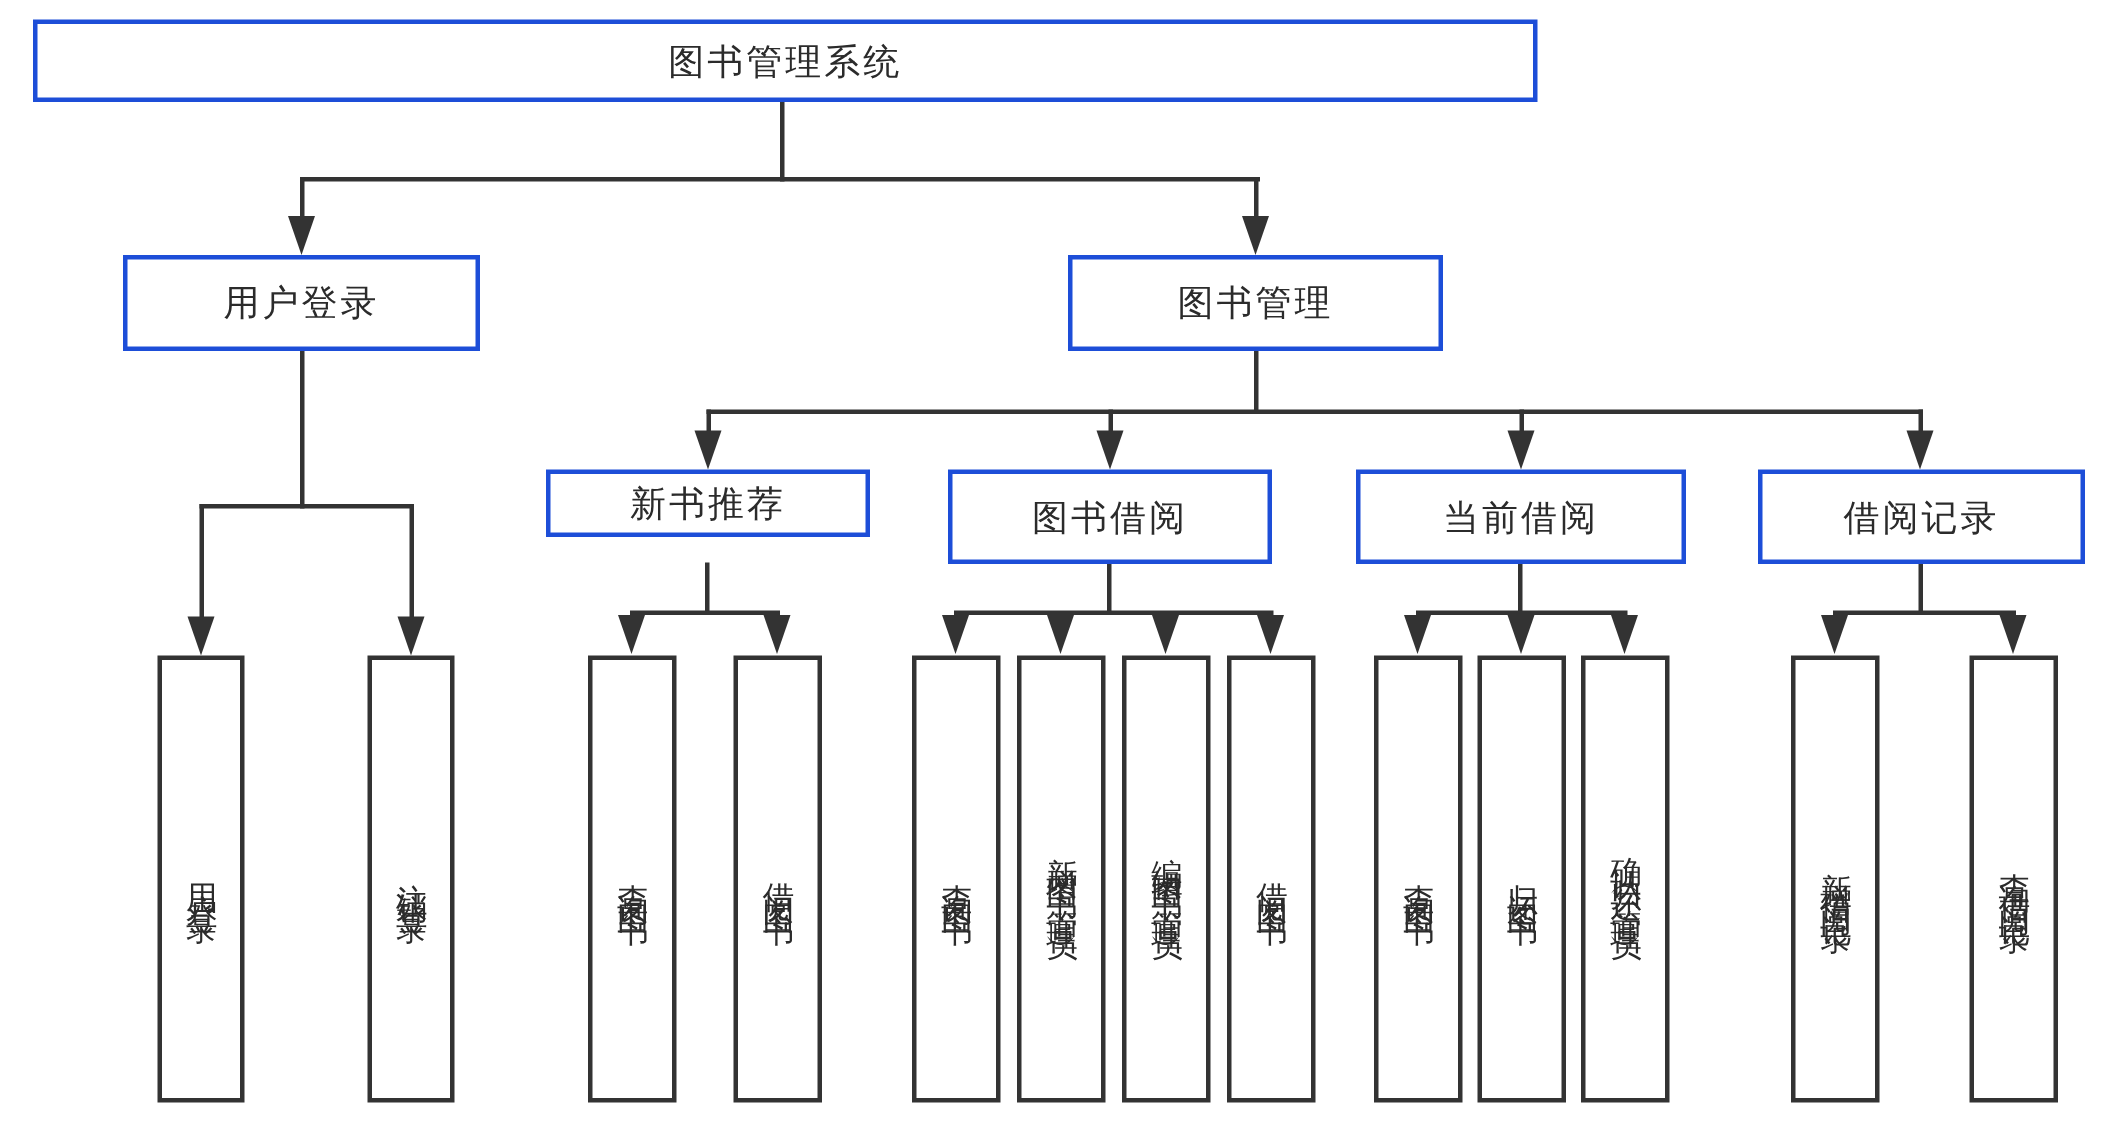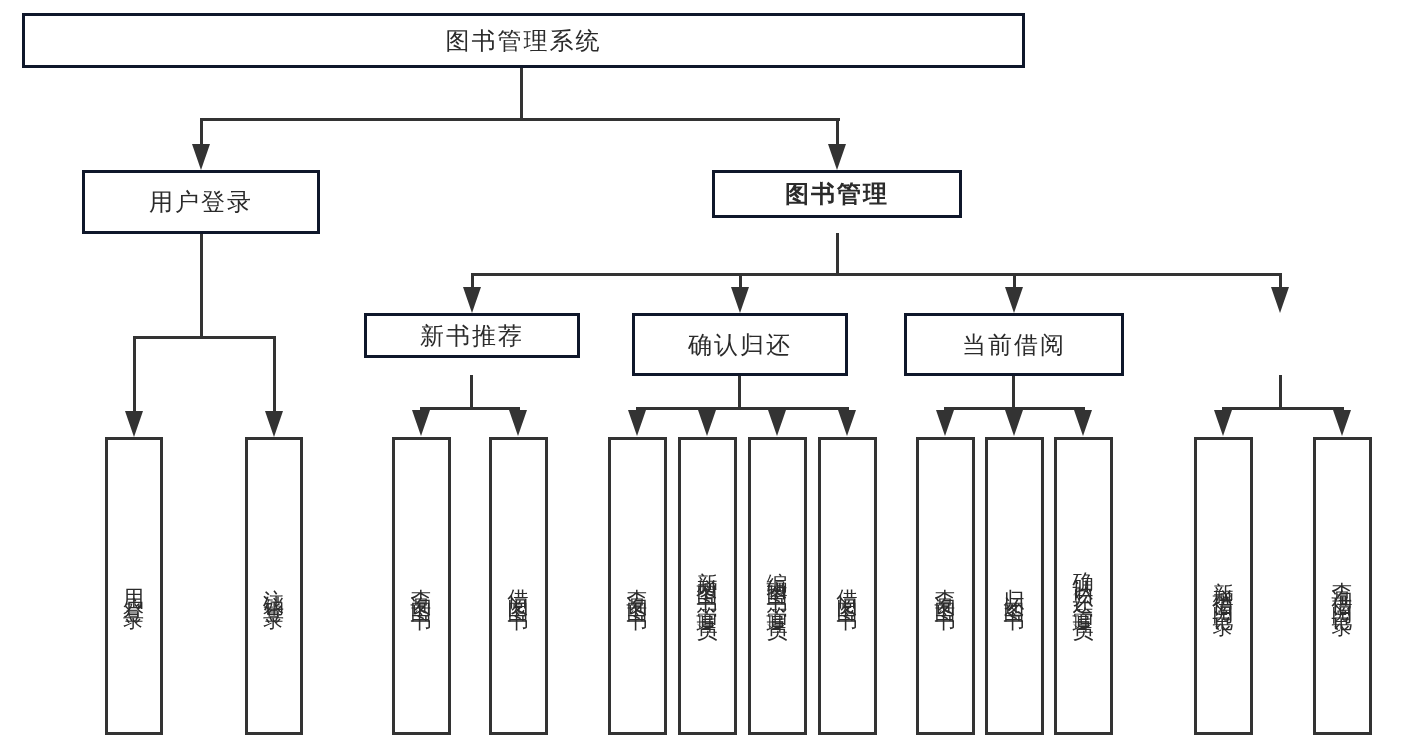--- a/index.html
+++ b/index.html
@@ -8,21 +8,21 @@
     width: 1405px;
     height: 747px;
     background: #ffffff;
     font-family: "Liberation Sans", "DejaVu Sans", sans-serif;
     overflow: hidden;
   }
   
   .hbox {
     position: absolute;
     box-sizing: border-box;
-    border: 3px solid #0f172a;
+    border: 3px solid #1d4ed8;
     background: #ffffff;
     display: flex;
     align-items: center;
     justify-content: center;
     font-size: 24px;
     letter-spacing: 2px;
     color: #2b2b2b;
     z-index: 2;
   }
   
@@ -84,21 +84,21 @@
   <div class="vl" style="left:520px; top:67px; height:54px;"></div>
   <div class="hl" style="left:200px; top:118px; width:640px;"></div>
   <div class="vl" style="left:200px; top:118px; height:30px;"></div>
   <div class="vl" style="left:836px; top:118px; height:30px;"></div>
   <div class="ar" style="left:192px; top:144px;"></div>
   <div class="ar" style="left:828px; top:144px;"></div>
 
   <div class="hbox" style="left:82px; top:170px; width:238px; height:64px;">
     <span>用户登录</span>
   </div>
-  <div class="hbox" style="left:712px; top:170px; width:250px; height:48px;font-weight:bold;">
+  <div class="hbox" style="left:712px; top:170px; width:250px; height:64px;">
     <span>图书管理</span>
   </div>
 
   <div class="vl" style="left:200px; top:233px; height:106px;"></div>
   <div class="hl" style="left:133px; top:336px; width:143px;"></div>
   <div class="vl" style="left:133px; top:336px; height:76px;"></div>
   <div class="vl" style="left:273px; top:336px; height:76px;"></div>
   <div class="ar" style="left:125px; top:411px;"></div>
   <div class="ar" style="left:265px; top:411px;"></div>
 
@@ -110,24 +110,27 @@
   <div class="vl" style="left:1279px; top:273px; height:16px;"></div>
   <div class="ar" style="left:463px; top:287px;"></div>
   <div class="ar" style="left:731px; top:287px;"></div>
   <div class="ar" style="left:1005px; top:287px;"></div>
   <div class="ar" style="left:1271px; top:287px;"></div>
 
   <div class="hbox" style="left:364px; top:313px; width:216px; height:45px;">
     <span>新书推荐</span>
   </div>
   <div class="hbox" style="left:632px; top:313px; width:216px; height:63px;">
-    <span>确认归还</span>
+    <span>图书借阅</span>
   </div>
   <div class="hbox" style="left:904px; top:313px; width:220px; height:63px;align-items:center;">
     <span>当前借阅</span>
+  </div>
+  <div class="hbox" style="left:1172px; top:313px; width:218px; height:63px;">
+    <span>借阅记录</span>
   </div>
 
   <div class="vl" style="left:470px; top:375px; height:35px;"></div>
   <div class="hl" style="left:420px; top:407px; width:100px;"></div>
   <div class="ar" style="left:412px; top:410px;"></div>
   <div class="ar" style="left:509px; top:410px;"></div>
 
   <div class="vl" style="left:738px; top:375px; height:35px;"></div>
   <div class="hl" style="left:636px; top:407px; width:213px;"></div>
   <div class="ar" style="left:628px; top:410px;"></div>

